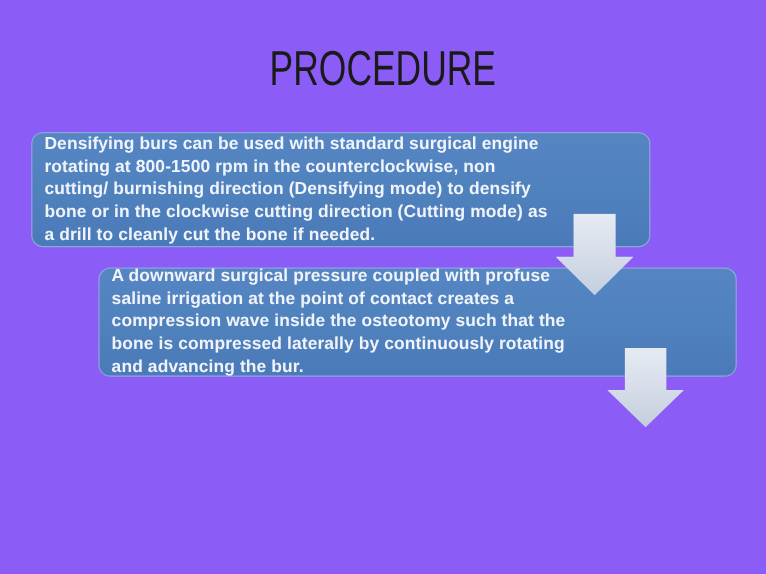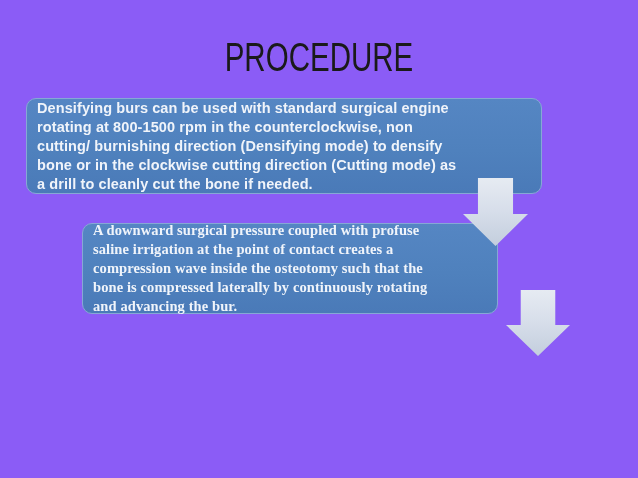--- a/index.html
+++ b/index.html
@@ -41,22 +41,22 @@
     z-index: 1;
   }
   .step-text {
     color: var(--text, #f0f4fa);
     font-weight: 700;
     font-size: 14.5px;
     line-height: 19px;
     white-space: pre-line;
     letter-spacing: 0.1px;
   }
-  .step-1 { left: 26px;  top: 98px; width: 516px; height: 96px; }
-  .step-2 { left: 82px;  top: 223px; width: 416px; height: 91px; font-family: Liberation Serif, serif; }
+  .step-1 { left: 26px;  top: 110px; width: 516px; height: 96px; }
+  .step-2 { left: 82px;  top: 223px; width: 532px; height: 91px; }
   .step-3 { left: 125px; top: 333px; width: 482px; height: 93px; }
   .arrow {
     position: absolute;
     z-index: 2;
     background: linear-gradient(180deg, var(--arrow-light, #e6ebf2) 0%, #d7deea 48%, var(--arrow-dark, #c3cedd) 100%);
     clip-path: polygon(23% 0, 77% 0, 77% 53%, 100% 53%, 50% 100%, 0 53%, 23% 53%);
   }
   .arrow-1 { left: 463px; top: 178px; width: 65px; height: 68px; }
   .arrow-2 { left: 506px; top: 290px; width: 64px; height: 66px; }
 </style>

